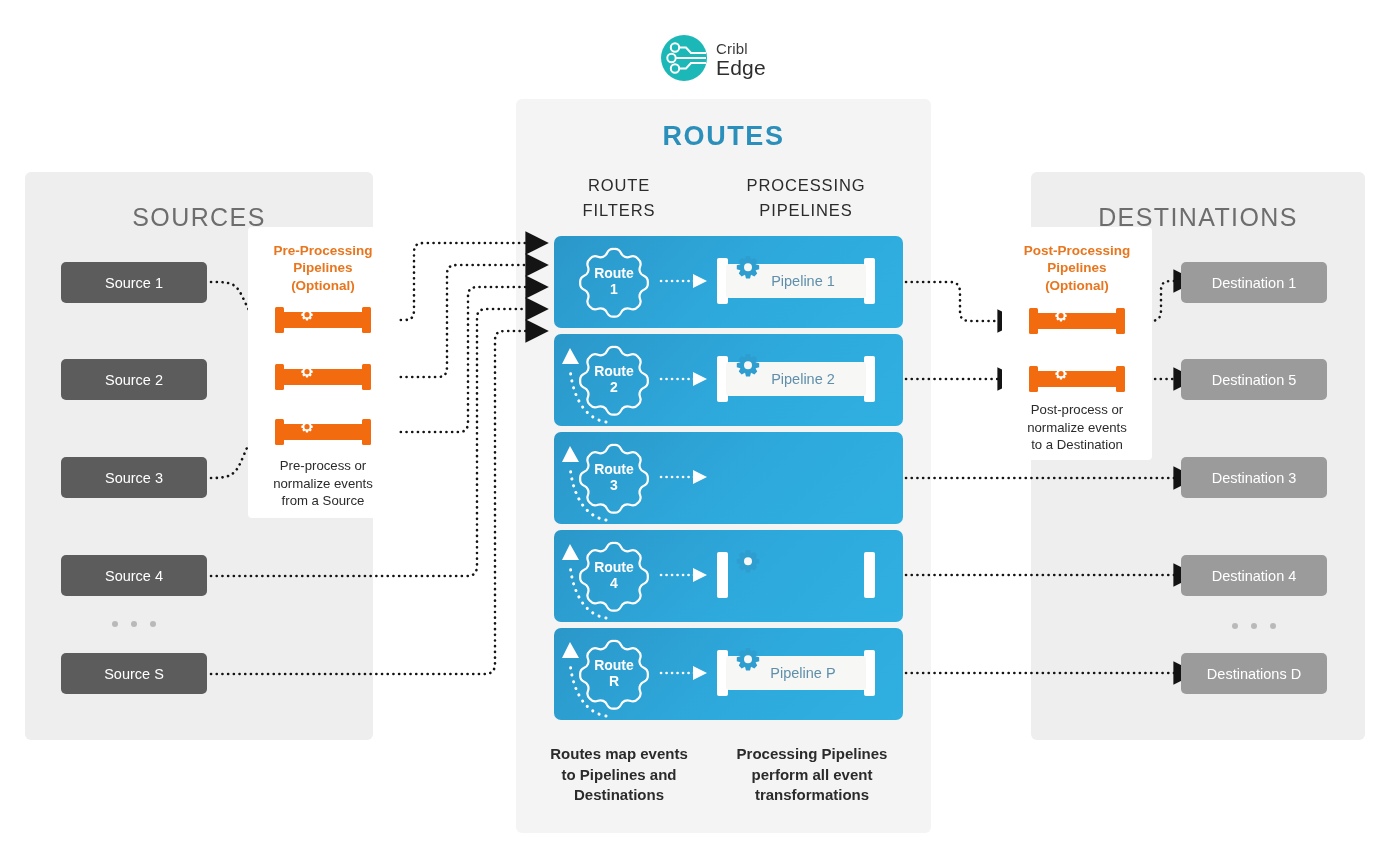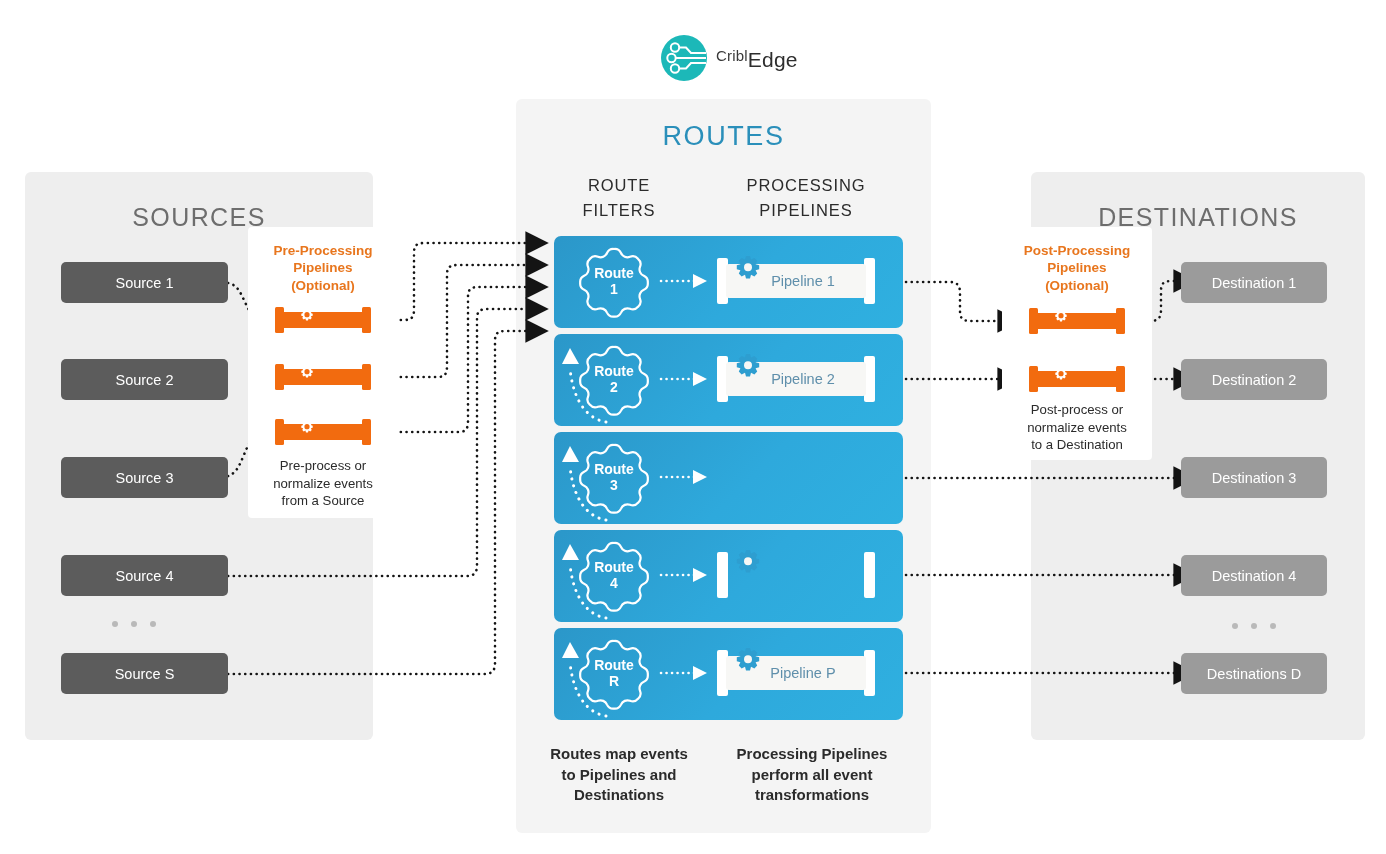--- a/index.html
+++ b/index.html
@@ -6,54 +6,54 @@
   body{
     width:1386px;height:854px;position:relative;overflow:hidden;
     font-family:"Liberation Sans", sans-serif;
     -webkit-font-smoothing:antialiased;
   }
   .abs{position:absolute;}
 
   
   #logo{left:660px;top:32px;width:120px;height:52px;display:flex;align-items:center;gap:8px;}
   #logo .mark{width:48px;height:48px;flex:0 0 48px;}
-  #logo .wordmark{display:flex;flex-direction:row;line-height:1;padding-top:2px;}
+  #logo .wordmark{display:flex;flex-direction:column;line-height:1;padding-top:2px;}
   #logo .w-top{font-size:15px;color:#3b3b3b;letter-spacing:.2px;}
   #logo .w-bot{font-size:21px;color:#2e2e2e;letter-spacing:.2px;margin-top:1px;}
 
   
   .panel{background:#eeeeee;border-radius:6px;}
   #sources-panel{left:25px;top:172px;width:348px;height:568px;}
   #routes-panel{left:516px;top:99px;width:415px;height:734px;background:#f4f4f4;border-radius:6px;}
   #destinations-panel{left:1031px;top:172px;width:334px;height:568px;}
 
   .panel-title{
     position:absolute;text-align:center;color:#6d6d6d;
     font-size:25px;letter-spacing:1.4px;
   }
   #sources-title{left:25px;top:203px;width:348px;}
   #destinations-title{left:1031px;top:203px;width:334px;}
   #routes-title{
     left:516px;top:121px;width:415px;text-align:center;
-    color:#2a8fba;font-size:27px;font-weight:normal;letter-spacing:1.6px;
+    color:#2a8fba;font-size:27px;font-weight:bold;letter-spacing:1.6px;
   }
   .col-head{
     position:absolute;text-align:center;color:#2b2b2b;
     font-size:16.5px;letter-spacing:.9px;line-height:1.52;
   }
   #head-filters{left:540px;top:173px;width:158px;}
   #head-pipelines{left:700px;top:173px;width:212px;}
 
   
   .node{
     position:absolute;height:41px;border-radius:5px;
     display:flex;align-items:center;justify-content:center;
     color:#ffffff;font-size:14.5px;
   }
-  .src{left:61px;width:167px;background:#5c5c5c;}
+  .src{left:61px;width:146px;background:#5c5c5c;}
   .dst{left:1181px;width:146px;background:#9b9b9b;}
 
   .dots3{
     position:absolute;width:146px;height:10px;
     display:flex;align-items:center;justify-content:center;gap:13px;
   }
   .dots3 i{width:6px;height:6px;border-radius:50%;background:#b9b9b9;display:block;}
 
   
   .card{position:absolute;background:#ffffff;border-radius:4px;}
@@ -208,21 +208,21 @@
     <i></i>
   </div>
 <div class="node src" style="top:653px">
     <span>Source S</span>
   </div>
 
 <div class="node dst" style="top:262px">
     <span>Destination 1</span>
   </div>
 <div class="node dst" style="top:359px">
-    <span>Destination 2</span>
+    <span>Destination 5</span>
   </div>
 <div class="node dst" style="top:457px">
     <span>Destination 3</span>
   </div>
 <div class="node dst" style="top:555px">
     <span>Destination 4</span>
   </div>
 <div class="dots3" style="left:1181px;top:621px">
     <i></i>
     <i></i>

